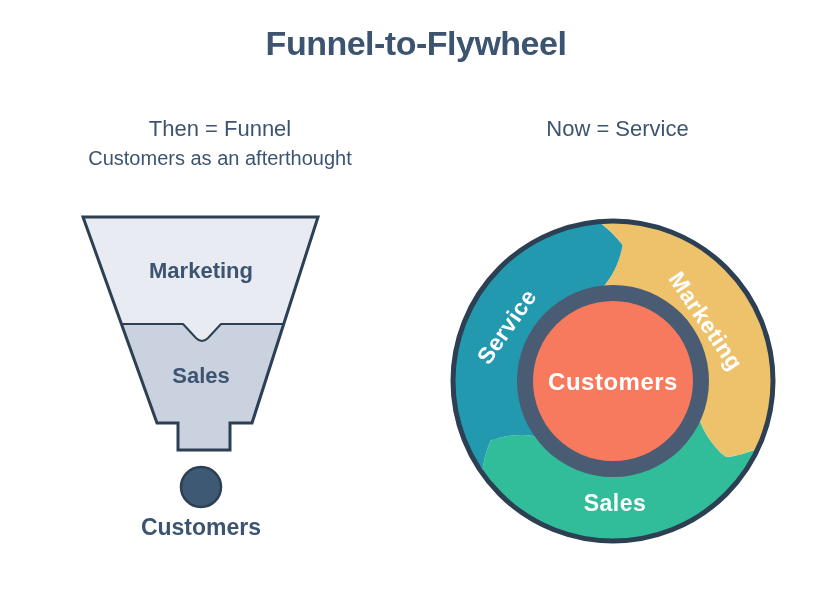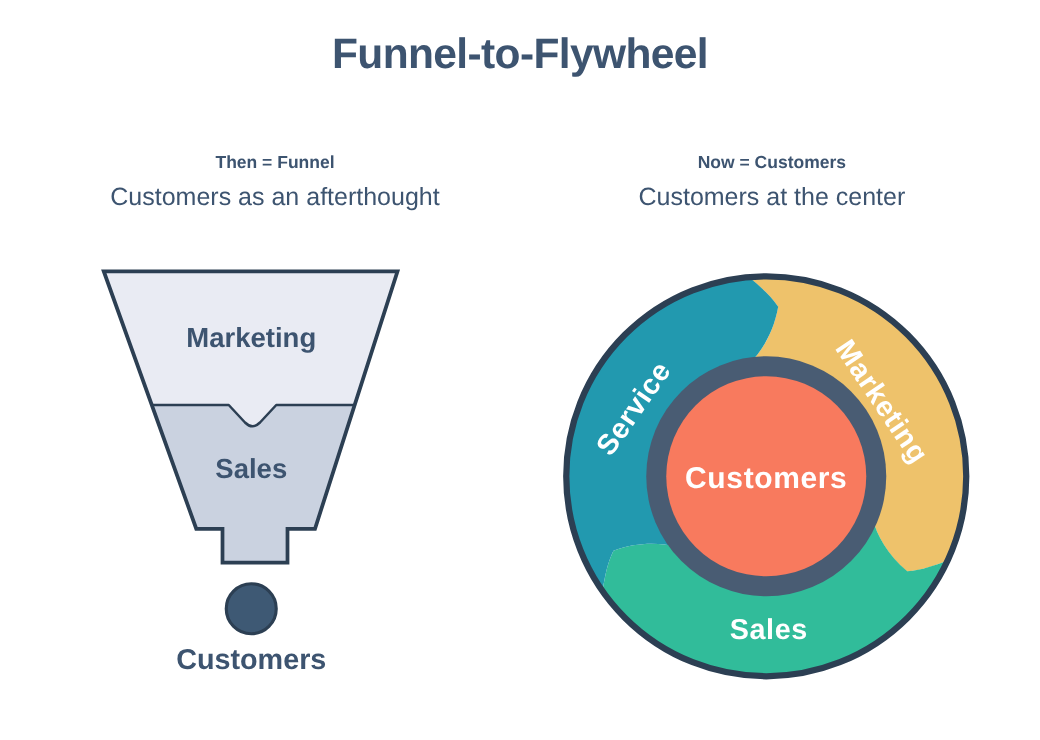--- a/index.html
+++ b/index.html
@@ -10,21 +10,21 @@
     font-family:"Liberation Sans","DejaVu Sans",sans-serif;
     overflow:hidden;
   }
   .page-title{
     position:absolute;top:24px;left:0;width:832px;
     margin:0;text-align:center;
     font-size:34px;font-weight:700;letter-spacing:-0.5px;
     color:#3d5470;
   }
   .col-head{position:absolute;top:114px;text-align:center;color:#3d5470;}
-  .col-head .line1{font-size:14px;font-weight:700;line-height:30px;}
+  .col-head .line1{font-size:22px;font-weight:400;line-height:30px;}
   .col-head .line2{font-size:20px;font-weight:400;line-height:28px;}
   .col-head.left{left:60px;width:320px;}
   .col-head.right{left:455px;width:325px;}
   svg{position:absolute;display:block;}
   #funnel-svg{left:60px;top:195px;}
   #flywheel-svg{left:441px;top:209px;}
   .navy-label{
     font-family:"Liberation Sans","DejaVu Sans",sans-serif;
     font-weight:700;fill:#3d5470;
   }
@@ -39,22 +39,21 @@
 <div class="canvas">
 
   <h1 class="page-title">Funnel-to-Flywheel</h1>
 
   <div class="col-head left">
     <div class="line1">Then = Funnel</div>
     <div class="line2">Customers as an afterthought</div>
   </div>
 
   <div class="col-head right">
-    <div class="line1">Now = Customers</div>
-    <div class="line2">Customers at the center</div>
+    <div class="line1">Now = Service</div>
   </div>
 
   <svg id="funnel-svg" width="300" height="355" viewBox="60 195 300 355" xmlns="http://www.w3.org/2000/svg">
 
     <path d="M 83,217 L 318,217 L 284,324 L 221,324 L 208,338 Q 202,344 196,338 L 183,324 L 121.4,324 Z" fill="#e9ebf3"></path>
 
     <path d="M 121.4,324 L 183,324 L 196,338 Q 202,344 208,338 L 221,324 L 284,324
              L 252,423 L 230,423 L 230,450 L 178,450 L 178,423 L 157,423 Z" fill="#cad2e0"></path>
 
     <path d="M 121.4,324 L 183,324 L 196,338 Q 202,344 208,338 L 221,324 L 284,324" fill="none" stroke="#2c3f53" stroke-width="2" stroke-linejoin="round"></path>

